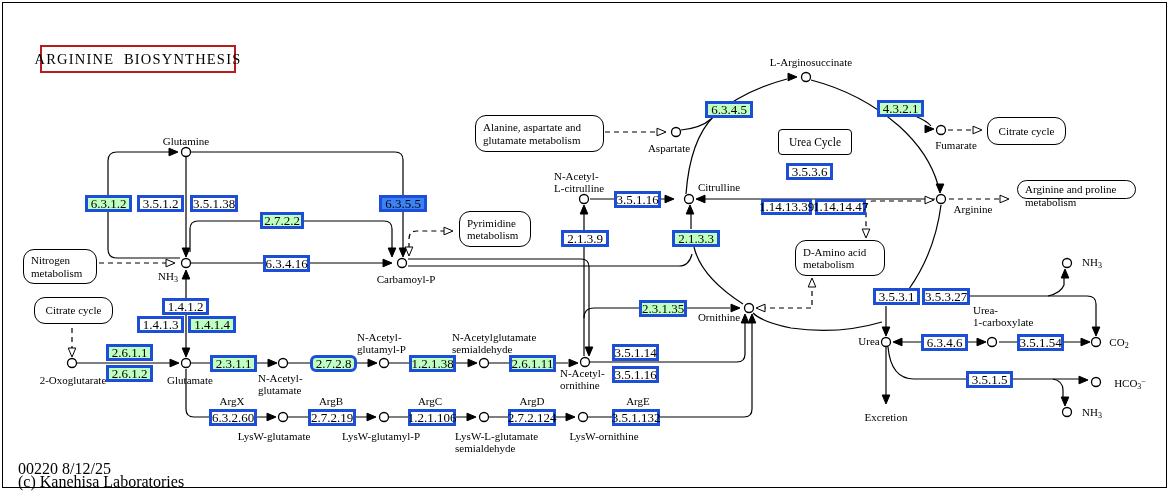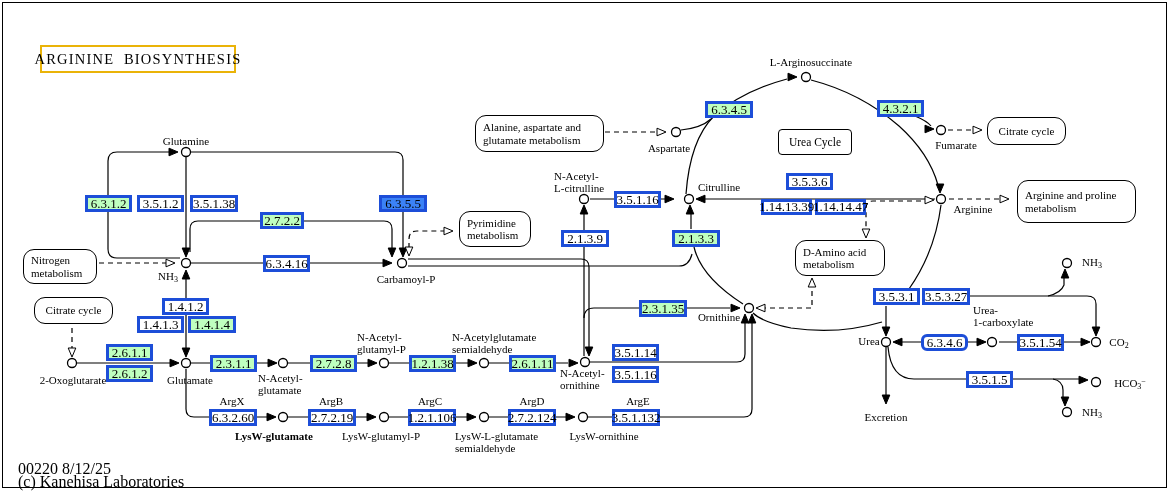--- a/index.html
+++ b/index.html
@@ -1,19 +1,19 @@
 <!DOCTYPE html>
 <html><head>
 <meta charset="utf-8">
 <style>
   html,body{margin:0;padding:0;background:#fff;font-family:"Liberation Serif",serif;}
   #canvas{position:relative;width:1173px;height:493px;background:#fff;overflow:hidden;}
   #frame{position:absolute;left:2px;top:2px;width:1165px;height:486px;border:1.5px solid #000;box-sizing:border-box;}
   #wires{position:absolute;left:0;top:0;}
-  #title-box{position:absolute;left:40px;top:45px;width:196px;height:28px;border:2px solid #eab308;
+  #title-box{position:absolute;left:40px;top:45px;width:196px;height:28px;border:2px solid #b91c1c;
     display:flex;align-items:center;justify-content:center;font-size:14.5px;letter-spacing:1.2px;
     white-space:pre;box-sizing:border-box;background:#fff;}
   .ebox{position:absolute;border:3px solid #1d4ed8;background:#fff;box-sizing:border-box;
     display:flex;align-items:center;justify-content:center;font-size:13px;white-space:nowrap;}
   .ebox.green{background:#bfffbf;}
   .pbox{position:absolute;border:1.3px solid #000;border-radius:11px;background:#fff;box-sizing:border-box;
     font-size:11px;line-height:12.5px;display:flex;flex-direction:column;justify-content:center;
     padding:2px 7px;white-space:nowrap;}
   .pbox.square{border-radius:4px;align-items:center;font-size:11.5px;}
   .pbox.center1{align-items:center;}
@@ -157,35 +157,35 @@
       <div class="ebox" style="left: 190px; top: 195px; width: 48px; height: 17px;">3.5.1.38</div>
       <div class="ebox green" style="left: 260px; top: 212px; width: 44px; height: 17px; background: rgb(191, 255, 191);">2.7.2.2</div>
       <div class="ebox green" style="left: 379px; top: 195px; width: 48px; height: 17px; background: #3b82f6;">6.3.5.5</div>
       <div class="ebox" style="left: 263px; top: 255px; width: 47px; height: 17px;">6.3.4.16</div>
       <div class="ebox" style="left: 162px; top: 298px; width: 47px; height: 17px;">1.4.1.2</div>
       <div class="ebox" style="left: 137px; top: 316px; width: 47px; height: 17px;">1.4.1.3</div>
       <div class="ebox green" style="left: 188px; top: 316px; width: 48px; height: 17px; background: rgb(191, 255, 191);">1.4.1.4</div>
       <div class="ebox green" style="left: 106px; top: 344px; width: 47px; height: 17px; background: rgb(191, 255, 191);">2.6.1.1</div>
       <div class="ebox green" style="left: 106px; top: 365px; width: 47px; height: 17px; background: rgb(191, 255, 191);">2.6.1.2</div>
       <div class="ebox green" style="left: 210px; top: 355px; width: 47px; height: 17px; background: rgb(191, 255, 191);">2.3.1.1</div>
-      <div class="ebox green" style="left: 310px; top: 355px; width: 47px; height: 17px; background: rgb(191, 255, 191);">2.7.2.8</div>
+      <div class="ebox green" style="left: 310px; top: 355px; width: 47px; height: 17px; background: rgb(191, 255, 191); border-radius: 6px;">2.7.2.8</div>
       <div class="ebox green" style="left: 409px; top: 355px; width: 47px; height: 17px; background: rgb(191, 255, 191);">1.2.1.38</div>
       <div class="ebox green" style="left: 509px; top: 355px; width: 47px; height: 17px; background: rgb(191, 255, 191);">2.6.1.11</div>
       <div class="ebox" style="left: 561px; top: 230px; width: 48px; height: 17px;">2.1.3.9</div>
       <div class="ebox" style="left: 614px; top: 191px; width: 47px; height: 17px;">3.5.1.16</div>
       <div class="ebox green" style="left: 672px; top: 230px; width: 48px; height: 17px; background: rgb(191, 255, 191);">2.1.3.3</div>
       <div class="ebox green" style="left: 639px; top: 300px; width: 48px; height: 17px; background: rgb(191, 255, 191);">2.3.1.35</div>
       <div class="ebox green" style="left: 705px; top: 101px; width: 48px; height: 17px; background: rgb(191, 255, 191);">6.3.4.5</div>
       <div class="ebox green" style="left: 877px; top: 100px; width: 47px; height: 17px; background: rgb(191, 255, 191);">4.3.2.1</div>
-      <div class="ebox" style="left: 786px; top: 173px; width: 47px; height: 17px;">3.5.3.6</div>
+      <div class="ebox" style="left: 786px; top: 163px; width: 47px; height: 17px;">3.5.3.6</div>
       <div class="ebox" style="left: 761px; top: 199px; width: 51px; height: 16px;">1.14.13.39</div>
       <div class="ebox" style="left: 815px; top: 199px; width: 51px; height: 16px;">1.14.14.47</div>
       <div class="ebox" style="left: 873px; top: 288px; width: 47px; height: 17px;">3.5.3.1</div>
       <div class="ebox" style="left: 922px; top: 288px; width: 48px; height: 17px;">3.5.3.27</div>
-      <div class="ebox" style="left: 921px; top: 334px; width: 47px; height: 17px; border-radius: 6px;">6.3.4.6</div>
+      <div class="ebox" style="left: 921px; top: 334px; width: 47px; height: 17px;">6.3.4.6</div>
       <div class="ebox" style="left: 1017px; top: 334px; width: 47px; height: 17px;">3.5.1.54</div>
       <div class="ebox" style="left: 966px; top: 371px; width: 47px; height: 17px;">3.5.1.5</div>
       <div class="ebox" style="left: 612px; top: 344px; width: 47px; height: 17px;">3.5.1.14</div>
       <div class="ebox" style="left: 612px; top: 366px; width: 47px; height: 17px;">3.5.1.16</div>
       <div class="ebox" style="left: 209px; top: 409px; width: 48px; height: 17px;">6.3.2.60</div>
       <div class="ebox" style="left: 308px; top: 409px; width: 48px; height: 17px;">2.7.2.19</div>
       <div class="ebox" style="left: 408px; top: 409px; width: 48px; height: 17px;">1.2.1.106</div>
       <div class="ebox" style="left: 508px; top: 409px; width: 48px; height: 17px;">2.7.2.124</div>
       <div class="ebox" style="left: 612px; top: 409px; width: 48px; height: 17px;">3.5.1.132</div>
       <div class="pbox" style="left: 23px; top: 249px; width: 74px; height: 35px;">
@@ -206,21 +206,21 @@
       <div class="pbox square" style="left: 778px; top: 129px; width: 74px; height: 26px;">
         <div>Urea Cycle</div>
       </div>
       <div class="pbox" style="left: 795px; top: 240px; width: 90px; height: 36px;">
         <div>D-Amino acid</div>
         <div>metabolism</div>
       </div>
       <div class="pbox center1" style="left: 987px; top: 117px; width: 79px; height: 28px;">
         <div>Citrate cycle</div>
       </div>
-      <div class="pbox" style="left: 1017px; top: 180px; width: 119px; height: 43px;">
+      <div class="pbox" style="left: 1017px; top: 180px; width: 119px; height: 19px; justify-content: space-between;">
         <div>Arginine and proline</div>
         <div>metabolism</div>
       </div>
     </div>
   <div id="labels">
       <div class="lbl center" style="left: 186px; top: 136px;">Glutamine</div>
       <div class="lbl center" style="left: 168px; top: 271px;">NH<sub>3</sub></div>
       <div class="lbl center" style="left: 406px; top: 274px;">Carbamoyl-P</div>
       <div class="lbl center" style="left: 73px; top: 375px;">2-Oxoglutarate</div>
       <div class="lbl center" style="left: 190px; top: 375px;">Glutamate</div>
@@ -240,21 +240,21 @@
       <div class="lbl center" style="left: 1119px; top: 337px;">CO<sub>2</sub></div>
       <div class="lbl center" style="left: 1130px; top: 376px;">HCO<sub>3</sub><sup>−</sup></div>
       <div class="lbl center" style="left: 1092px; top: 257px;">NH<sub>3</sub></div>
       <div class="lbl center" style="left: 1092px; top: 407px;">NH<sub>3</sub></div>
       <div class="lbl center" style="left: 886px; top: 412px;">Excretion</div>
       <div class="lbl center" style="left: 232px; top: 396px;">ArgX</div>
       <div class="lbl center" style="left: 331px; top: 396px;">ArgB</div>
       <div class="lbl center" style="left: 430px; top: 396px;">ArgC</div>
       <div class="lbl center" style="left: 532px; top: 396px;">ArgD</div>
       <div class="lbl center" style="left: 638px; top: 396px;">ArgE</div>
-      <div class="lbl center" style="left: 274px; top: 431px; font-weight: bold;">LysW-glutamate</div>
+      <div class="lbl center" style="left: 274px; top: 431px;">LysW-glutamate</div>
       <div class="lbl center" style="left: 381px; top: 431px;">LysW-glutamyl-P</div>
       <div class="lbl" style="left: 455px; top: 431px;">LysW-L-glutamate<br>semialdehyde</div>
       <div class="lbl center" style="left: 604px; top: 431px;">LysW-ornithine</div>
     </div>
   <div id="footer">
     <div>00220 8/12/25</div>
     <div>(c) Kanehisa Laboratories</div>
   </div>
 </div>
 

